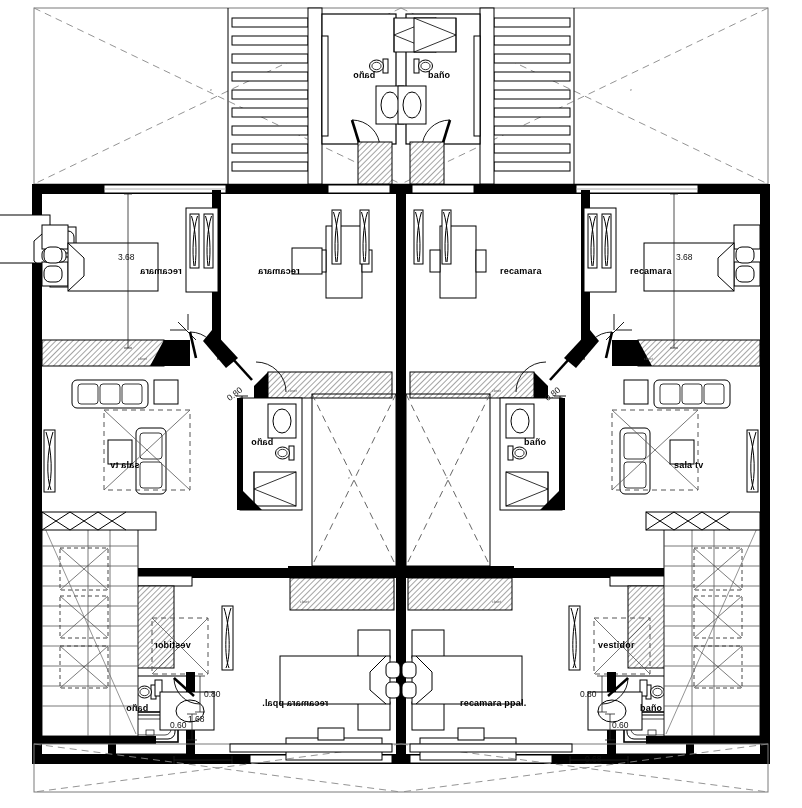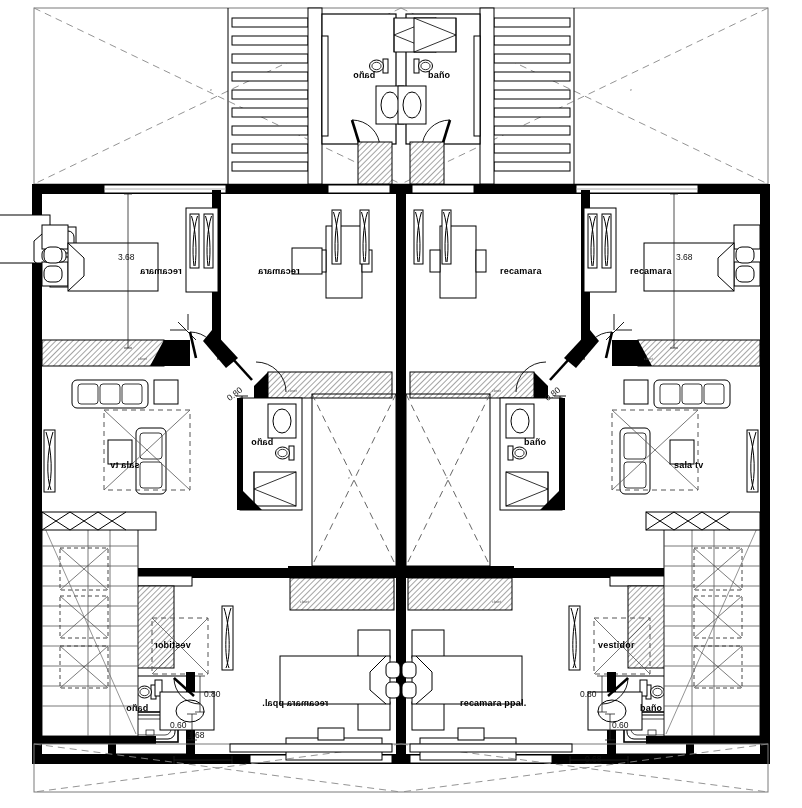--- a/index.html
+++ b/index.html
@@ -592,21 +592,21 @@
   <div class="lbl" style="left:460px;top:698px;">recamara ppal.</div>
 
   <div class="dim" style="left:118px;top:252px;">3.68</div>
   <div class="dim" style="left:676px;top:252px;">3.68</div>
   <div class="dim rot" style="left:228px;top:394px;">0.80</div>
   <div class="dim rot" style="left:546px;top:394px;">0.80</div>
   <div class="dim" style="left:204px;top:689px;">0.80</div>
   <div class="dim" style="left:580px;top:689px;">0.80</div>
   <div class="dim" style="left:170px;top:720px;">0.60</div>
   <div class="dim" style="left:612px;top:720px;">0.60</div>
-  <div class="dim" style="left:188px;top:730px;">1.68</div>
+  <div class="dim" style="left:188px;top:714px;">1.68</div>
   <div class="dim" style="left:585px;top:754px;text-decoration:underline;">0.68</div>
 
   <div class="tiny" style="left:138px;top:357px;">closet</div>
   <div class="tiny" style="left:644px;top:357px;">closet</div>
   <div class="tiny" style="left:288px;top:389px;">closet</div>
   <div class="tiny" style="left:492px;top:389px;">closet</div>
   <div class="tiny" style="left:300px;top:600px;">closet</div>
   <div class="tiny" style="left:492px;top:600px;">closet</div>
   <div class="tiny" style="left:348px;top:476px;">v</div>
   <div class="tiny" style="left:446px;top:476px;">v</div>

